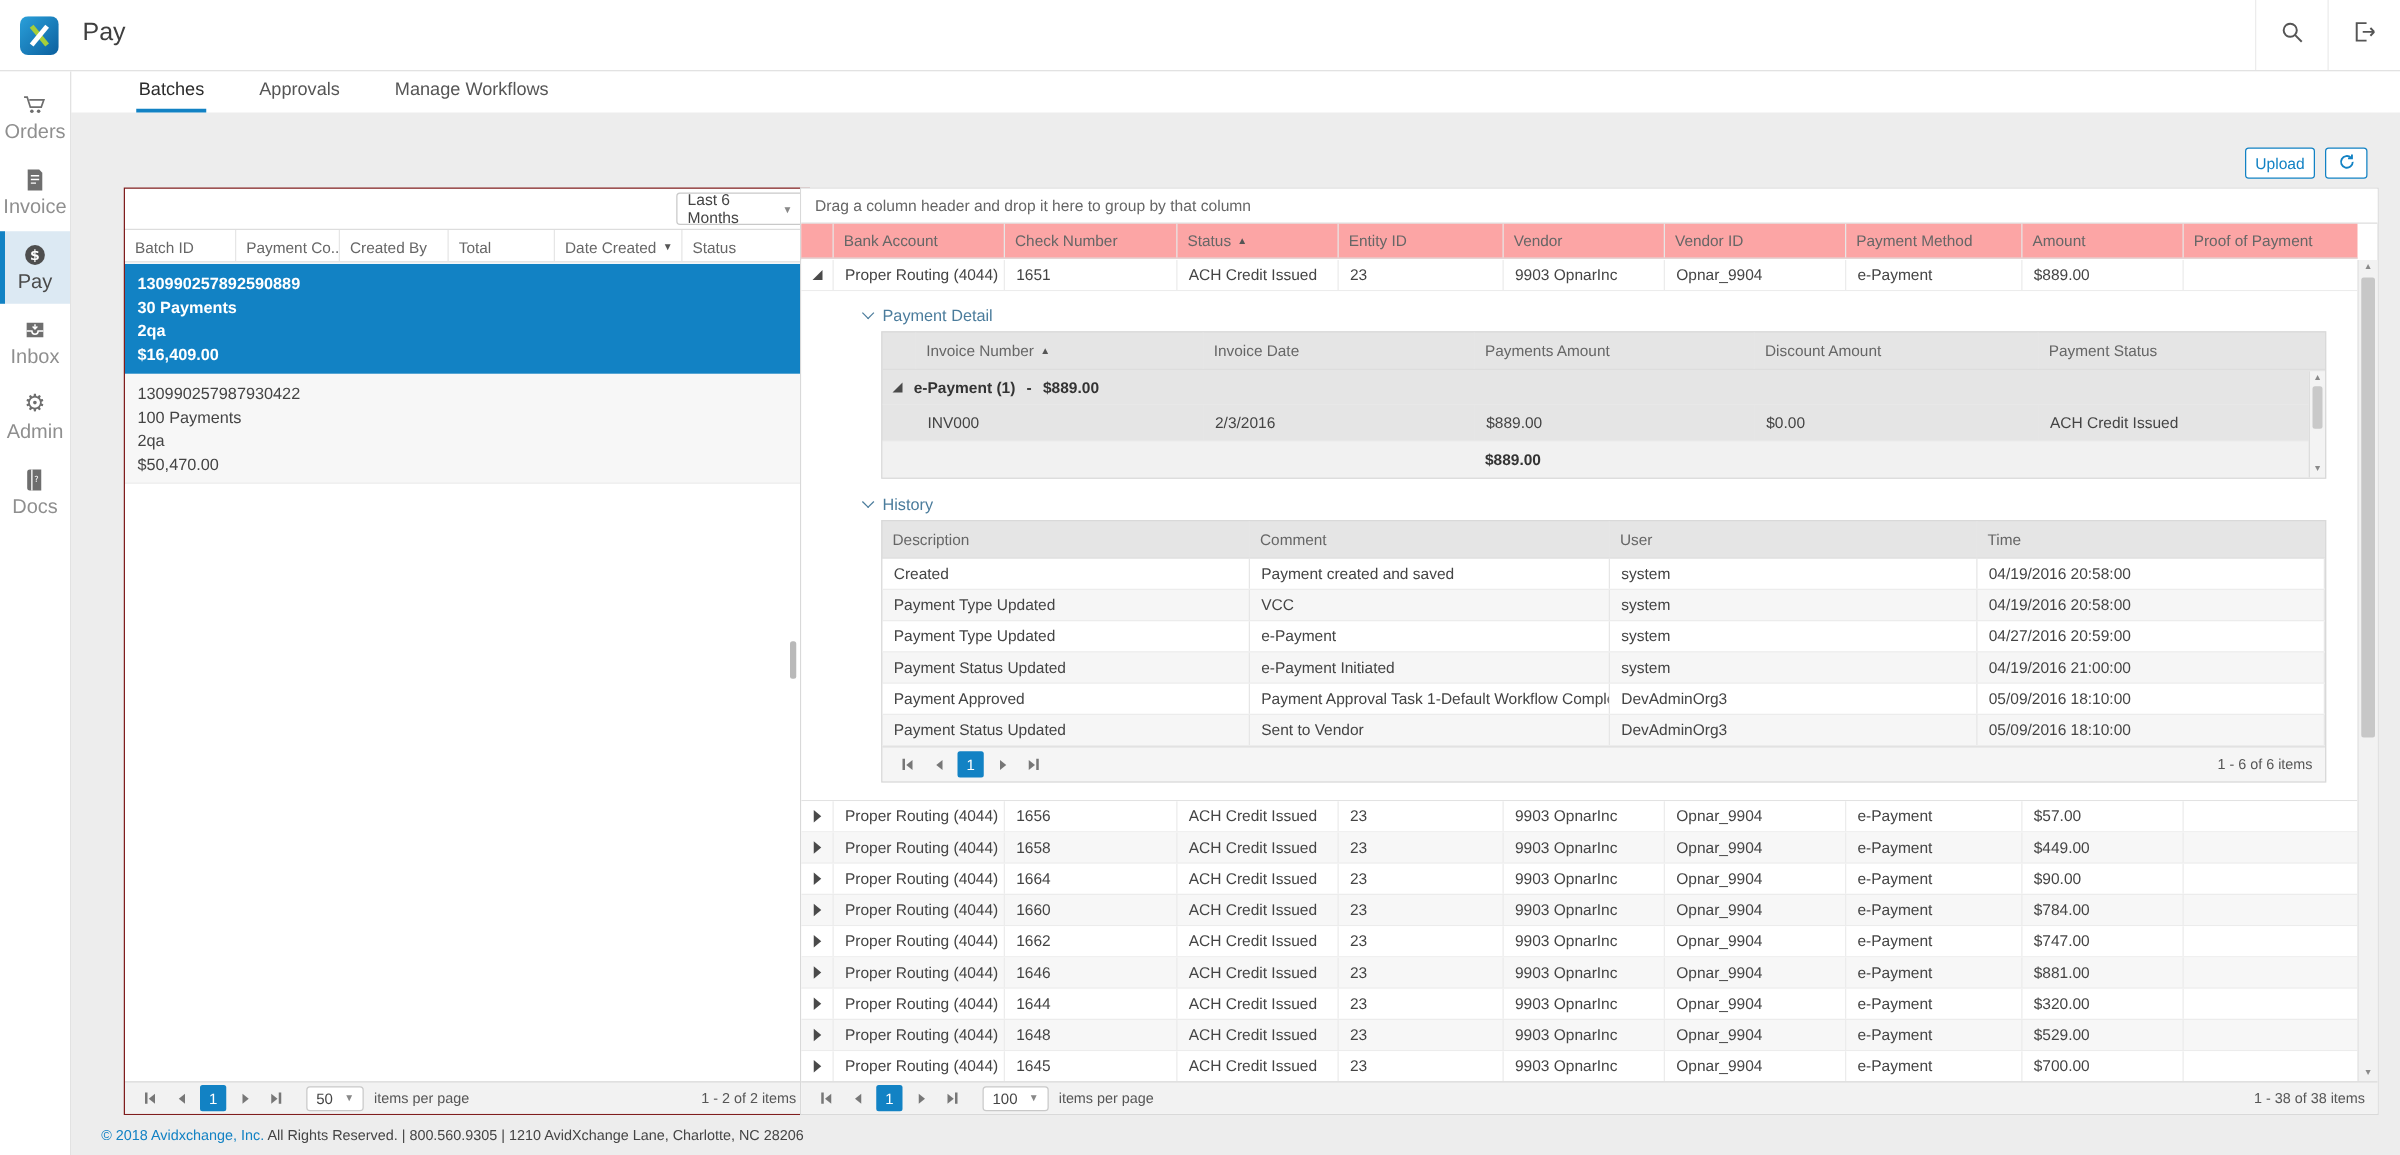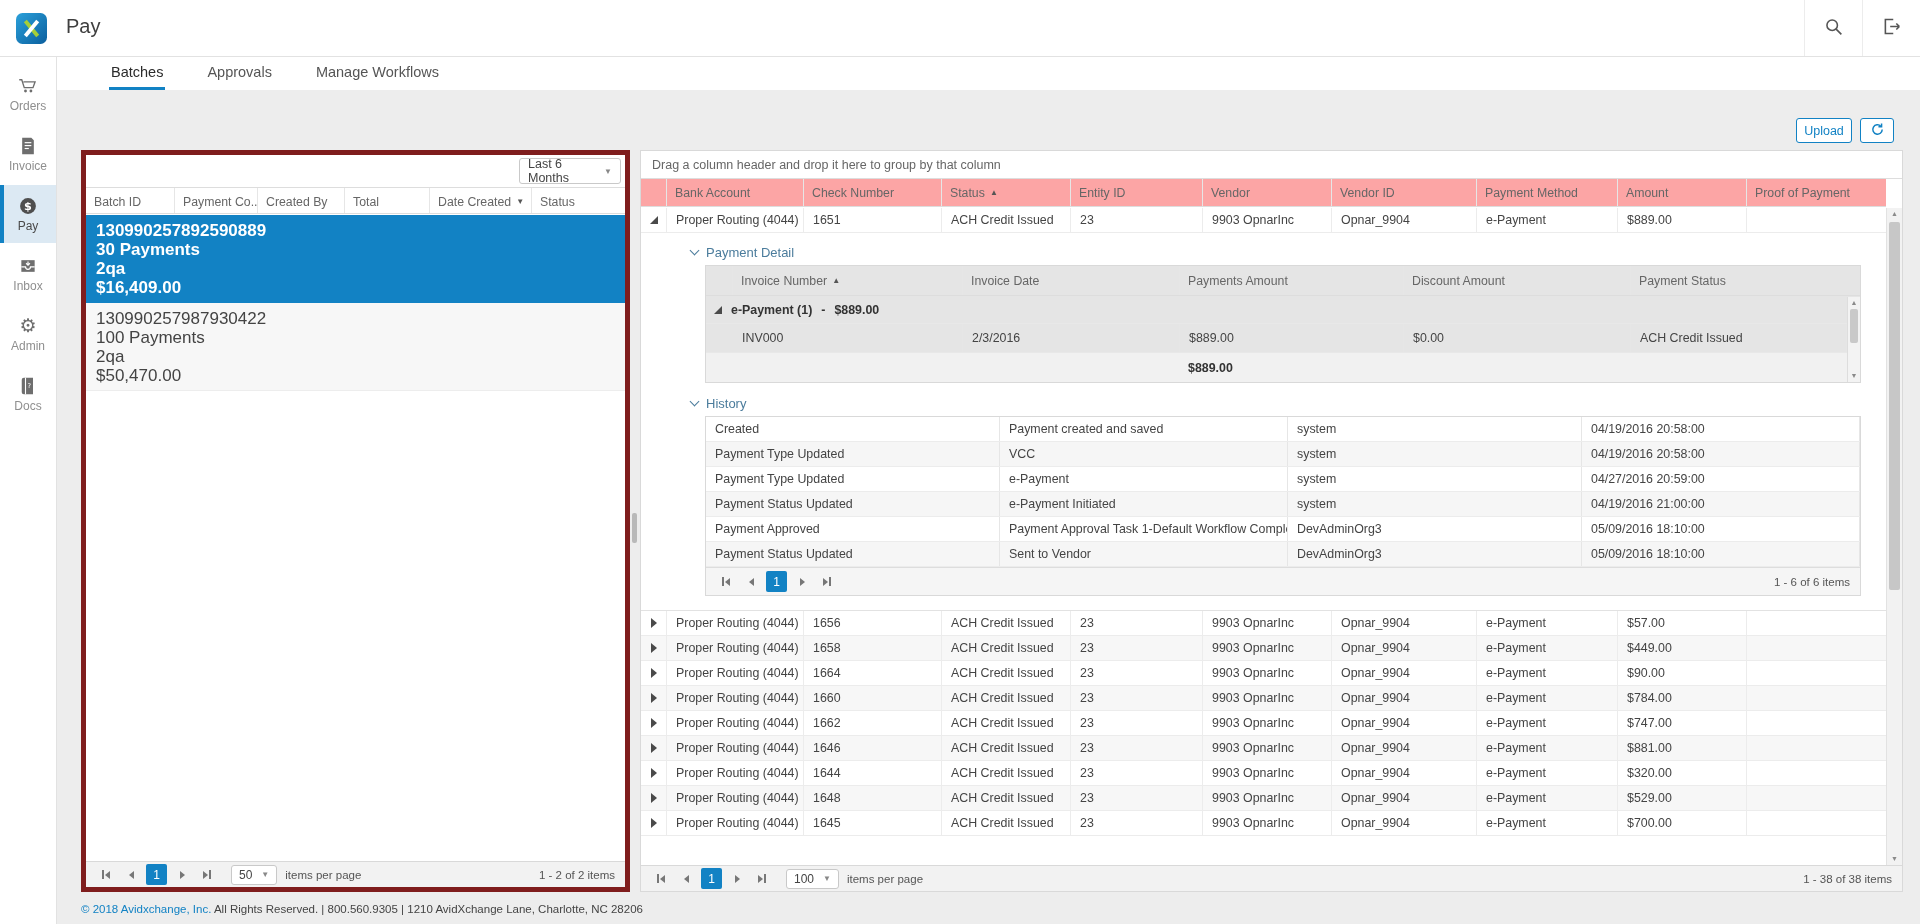--- a/index.html
+++ b/index.html
@@ -13,52 +13,52 @@
   .app-title{position:absolute;left:66px;top:15px;font-size:20px;color:#3f3f3f}
   .top-btn{position:absolute;top:0;height:56px;width:58px;display:flex;align-items:center;justify-content:center;border-left:1px solid #ececec;cursor:pointer;background:#fff}
   .top-btn.search{right:58px}
   .top-btn.logout{right:0}
   .top-btn svg{width:21px;height:21px}
 
   
   .sidebar{position:absolute;top:57px;left:0;bottom:0;width:57px;background:#fff;border-right:1px solid #e2e2e2;z-index:5;padding-top:8px}
   .nav-item{position:relative;height:58px;display:flex;flex-direction:column;align-items:center;justify-content:center;gap:3px;cursor:pointer;margin-bottom:2px;border-left:4px solid transparent;border-right:4px solid transparent}
   .nav-item.active{background:#dce9f3;border-left-color:var(--accent)}
-  .nav-label{font-size:12px;color:#8f8f8f}
+  .nav-label{font-size:16px;color:#8f8f8f}
   .nav-item.active .nav-label{color:#4a4a4a}
   .nav-icon{width:20px;height:20px;display:flex;align-items:center;justify-content:center}
   .nav-icon svg{width:20px;height:20px}
   .gear-glyph{font-size:19px;color:#6e6e6e;line-height:20px}
 
   
   .tabbar{position:absolute;top:57px;left:57px;right:0;height:33px;background:#fff;display:flex;padding-left:52px;gap:40px;align-items:stretch;z-index:4}
   .tab{font-size:14.5px;color:#555;display:flex;align-items:center;border-bottom:3px solid transparent;cursor:pointer;padding:0 2px}
   .tab.active{color:#2b2b2b;border-bottom-color:var(--accent)}
 
   
   .upload-btn{position:absolute;top:118px;right:68px;width:56px;height:25px;background:#fff;border:1px solid var(--accent);color:var(--accent);font-size:12.5px;border-radius:3px;cursor:pointer;font-family:inherit;z-index:3}
   .refresh-btn{position:absolute;top:118px;right:26px;width:34px;height:25px;background:#fff;border:1px solid var(--accent);border-radius:3px;cursor:pointer;display:flex;align-items:center;justify-content:center;z-index:3}
   .refresh-btn svg{width:15px;height:15px}
 
   
-  .left-panel{position:absolute;left:81px;top:150px;width:549px;bottom:32px;background:#fff;border:5px solid #7f1d1d}
+  .left-panel{position:absolute;left:99px;top:150px;width:549px;bottom:32px;background:#fff;border:1px solid #7f1d1d}
   .right-panel{position:absolute;left:640px;right:17px;top:150px;bottom:32px;background:#fff;border:1px solid #d9d9d9}
   .splitter{position:absolute;left:632px;top:513px;width:5px;height:30px;background:#b9b9b9;border-radius:2px;cursor:col-resize;z-index:3}
 
   
   .hcell{box-sizing:border-box;padding:7px 4px 0 8px;font-size:12.3px;color:#666;border-right:1px solid #e6e6e6;display:flex;align-items:flex-start;gap:5px;overflow:hidden;white-space:nowrap;cursor:pointer}
   .hcell:last-child{border-right:none}
   .sort{font-size:8px;color:#555;margin-top:2px}
   .dd-car{font-size:8px;color:#888}
 
   
   .filter{position:absolute;top:3px;right:4px;height:26px;border:1px solid #c9c9c9;border-radius:3px;background:#fff;display:flex;align-items:center;padding:0 8px;gap:10px;font-size:12.5px;color:#444;cursor:pointer;justify-content:space-between;width:102px}
   .lheader{position:absolute;top:32px;left:0;right:0;height:27px;border-top:1px solid #ddd;border-bottom:1px solid #ddd;display:flex;background:#fff}
   .batch-list{position:absolute;top:60px;left:0;right:0;bottom:26px;overflow:hidden}
-  .batch-row{padding:6px 10px 5px 10px;font-size:17px;color:#444;line-height:19px;border-bottom:1px solid #ededed;cursor:pointer;background:#f7f7f7}
+  .batch-row{padding:6px 10px 5px 10px;font-size:13px;color:#444;line-height:19px;border-bottom:1px solid #ededed;cursor:pointer;background:#f7f7f7}
   .batch-row.selected{background:var(--accent);color:#fff;font-weight:bold;border-bottom-color:var(--accent)}
 
   
   .pager{position:absolute;left:0;right:0;bottom:0;height:26px;background:#f2f2f2;border-top:1px solid #d9d9d9;display:flex;align-items:center;padding:0 10px;gap:5px;font-size:11.5px;color:#555}
   .pg-btn{width:20px;height:20px;display:inline-flex;align-items:center;justify-content:center;gap:1px;cursor:pointer}
   .pg-l{width:0;height:0;border-right:5px solid #777;border-top:4px solid transparent;border-bottom:4px solid transparent;display:inline-block}
   .pg-r{width:0;height:0;border-left:5px solid #777;border-top:4px solid transparent;border-bottom:4px solid transparent;display:inline-block}
   .pg-bar{width:2px;height:9px;background:#777;display:inline-block}
   .pg-num{width:21px;height:21px;background:var(--accent);color:#fff;display:inline-flex;align-items:center;justify-content:center;border-radius:2px;font-size:12px;cursor:pointer}
   .pg-size{border:1px solid #c9c9c9;background:#fff;border-radius:3px;height:20px;display:inline-flex;align-items:center;padding:0 7px;gap:9px;font-size:12px;color:#444;cursor:pointer;margin-left:9px}
@@ -384,20 +384,34 @@
           <div class="mini-arrow" style="bottom:1px">▼</div>
         </div>
       </div>
 
       <div class="sec-title">
         <span class="chev"></span>
         <span>History</span>
       </div>
 
       <div class="subgrid hist-box">
+        <div class="sg-header" id="histheader">
+            <div class="hcell" style="width: 294px;">
+              <span class="hlabel">Description</span>
+            </div>
+            <div class="hcell" style="width: 288px;">
+              <span class="hlabel">Comment</span>
+            </div>
+            <div class="hcell" style="width: 294px;">
+              <span class="hlabel">User</span>
+            </div>
+            <div class="hcell" style="width: 282px; flex: 1 1 0%;">
+              <span class="hlabel">Time</span>
+            </div>
+          </div>
         <div id="histbody">
             <div class="hist-row">
               <div class="pcell" style="width: 294px;">Created</div>
               <div class="pcell" style="width: 288px;">Payment created and saved</div>
               <div class="pcell" style="width: 294px;">system</div>
               <div class="pcell" style="width: 282px; flex: 1 1 0%;">04/19/2016 20:58:00</div>
             </div>
             <div class="hist-row alt">
               <div class="pcell" style="width: 294px;">Payment Type Updated</div>
               <div class="pcell" style="width: 288px;">VCC</div>

